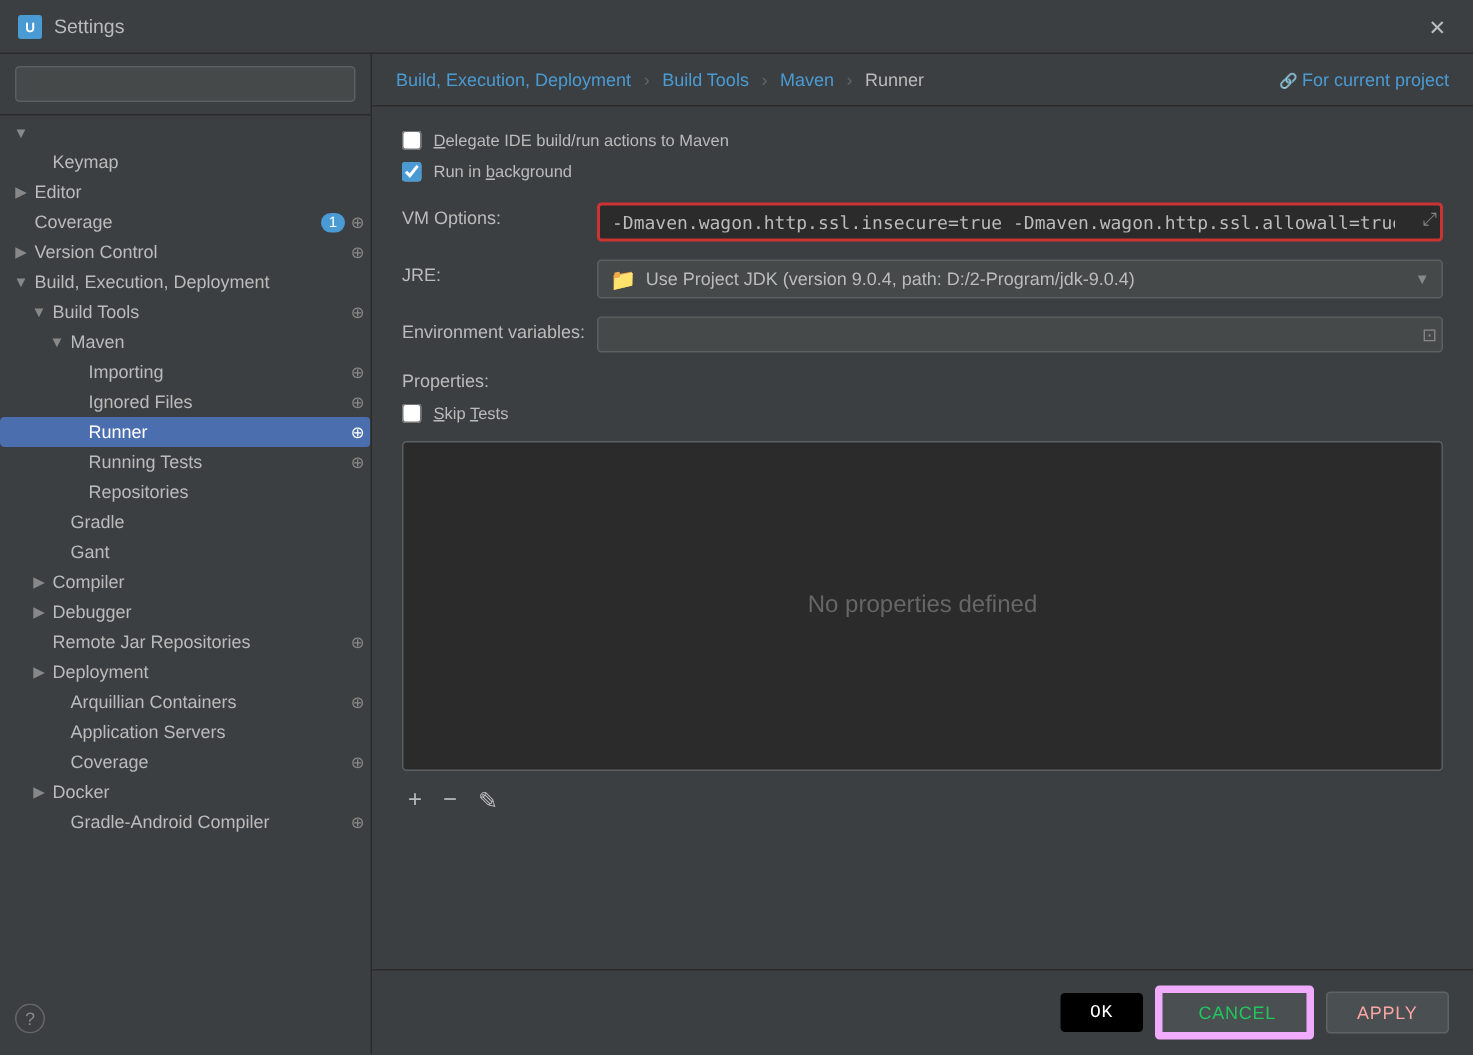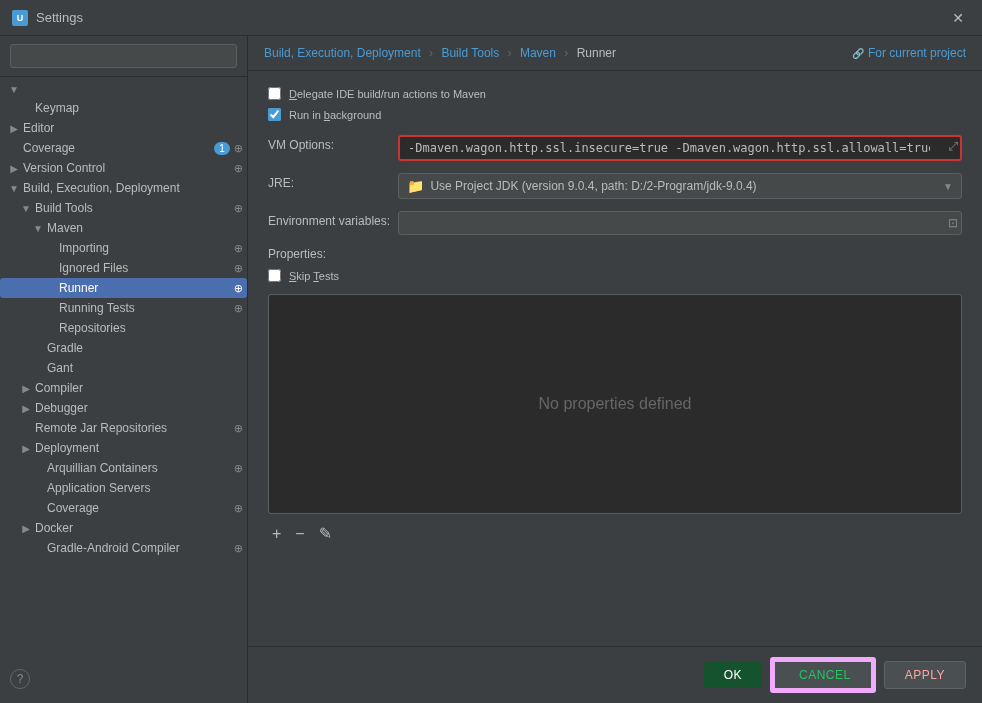--- a/index.html
+++ b/index.html
@@ -323,22 +323,23 @@
     .btn {
       padding: 6px 20px;
       border-radius: 3px;
       font-size: 12px;
       font-weight: 500;
       cursor: pointer;
       border: none;
       letter-spacing: 0.5px;
     }
     .btn-ok {
-      background: #14532d;
+      background: #000000;
       color: white;
+      font-family: Liberation Mono, monospace;
     }
     .btn-cancel {
       background: #4a4f51;
       color: #22c55e;
       border: 5px solid #f0abfc;
       padding-left: 24px;
     }
     .btn-apply {
       background: #4a4f51;
       color: #fca5a5;

